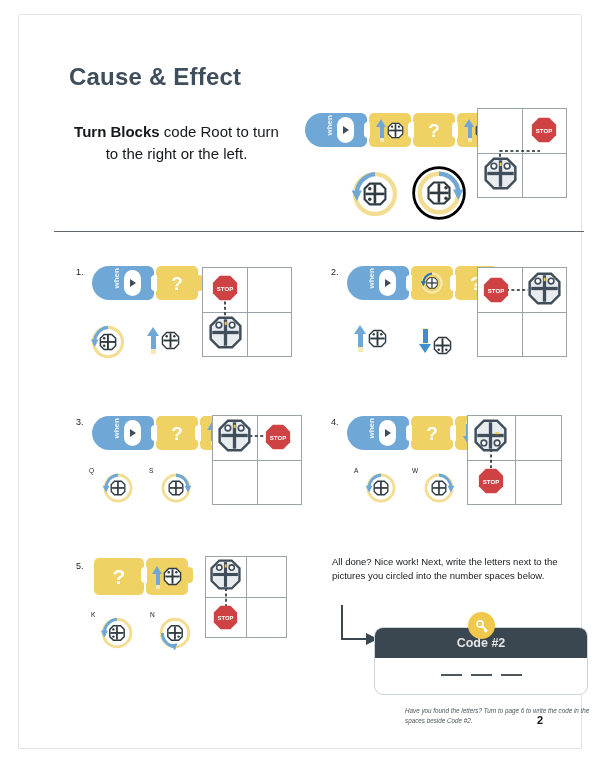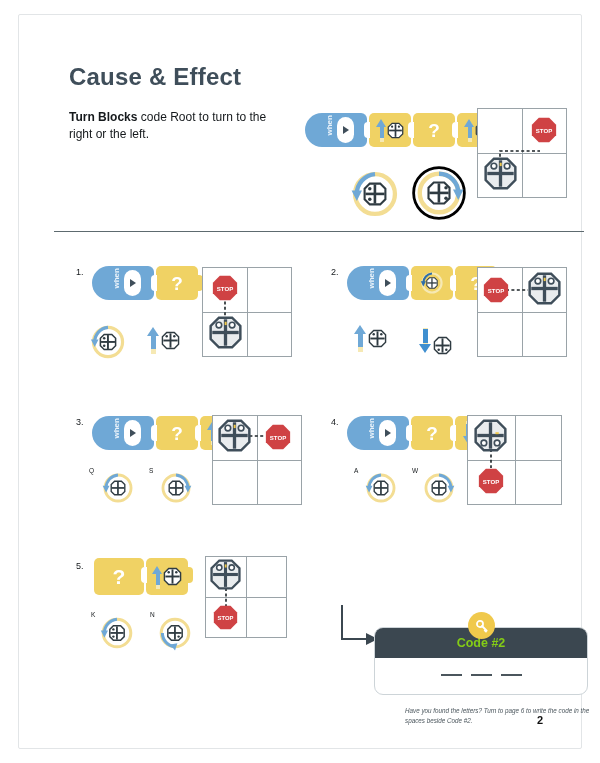--- a/index.html
+++ b/index.html
@@ -9,21 +9,21 @@
   }
   .page{
     position:absolute;left:18px;top:14px;width:564px;height:735px;
     background:#fff;border:1px solid #e2e5e7;border-radius:2px;
     box-sizing:border-box;
   }
   .title{
     position:absolute;left:50px;top:48px;font-size:24px;font-weight:bold;
     color:#3f4e5a;letter-spacing:.2px;
   }
-  .intro{position:absolute;left:50px;top:94px;width:215px;font-size:12px;line-height:1.45;color:#15191c;}
+  .intro{position:absolute;left:50px;top:106px;width:215px;font-size:15px;line-height:1.45;color:#15191c;text-align:center;}
   .intro p{margin:0 0 11px 0;}
   .intro b{font-weight:bold;}
   .divider{position:absolute;left:35px;top:216px;width:530px;height:1px;background:#5d6a6f;}
   .pagenum{position:absolute;right:38px;bottom:22px;font-size:11px;color:#111;font-weight:bold;}
 
   
   .blockrow{position:absolute;display:flex;align-items:center;}
   .blk{position:relative;height:34px;display:flex;align-items:center;justify-content:center;box-sizing:border-box;}
   .blk-when{
     width:62px;background:#6fa8d6;border-radius:17px 6px 6px 17px;
@@ -70,21 +70,21 @@
   .grid .hline{position:absolute;left:0;right:0;height:1px;background:#9aa3a8;}
 
   
   .pnum{position:absolute;font-size:9px;color:#15191c;}
   .optlabel{position:absolute;font-size:6.5px;color:#15191c;}
 
   
   .alldone{position:absolute;left:313px;top:540px;width:255px;font-size:9.5px;line-height:1.5;color:#15191c;}
   .codebox{position:absolute;left:355px;top:612px;width:214px;height:68px;border-radius:9px;background:#fff;border:1px solid #cdd4d8;box-sizing:border-box;overflow:hidden;}
   .codebar{height:30px;background:#3b4750;display:flex;align-items:center;justify-content:center;}
-  .codebar span{color:#84cc16;font-size:12.5px;font-weight:bold;}
+  .codebar span{color:#e5e5e5;font-size:12.5px;font-weight:bold;}
   .keycircle{
     position:absolute;left:449px;top:597px;width:27px;height:27px;border-radius:50%;
     background:#f0c94c;display:flex;align-items:center;justify-content:center;z-index:4;
   }
   .blanks{position:absolute;left:0;right:0;top:46px;display:flex;justify-content:center;gap:9px;}
   .blanks i{display:block;width:21px;height:2px;background:#4b565d;}
   .footnote{position:absolute;left:386px;top:691px;width:185px;font-size:6.3px;line-height:1.55;font-style:italic;color:#4b565d;}
   .arrowconn{position:absolute;left:320px;top:588px;}
 </style>
 </head>
@@ -491,20 +491,21 @@
       <circle cx="12" cy="11" r="3.4" fill="#fff" stroke="#3f4e5a" stroke-width="2"></circle>
       <circle cx="28" cy="11" r="3.4" fill="#fff" stroke="#3f4e5a" stroke-width="2"></circle>
       <rect x="19" y="7" width="2.4" height="4" fill="#f0c94c"></rect>
     </svg>
     <svg style="position:absolute;left:7px;top:48px;" width="25" height="25" viewBox="0 0 30 30">
       <polygon points="9,1 21,1 29,9 29,21 21,29 9,29 1,21 1,9" fill="#cf4244"></polygon>
       <text x="15" y="18.5" font-family="Liberation Sans, sans-serif" font-size="7" font-weight="bold" fill="#fff" text-anchor="middle">STOP</text>
     </svg>
   </div>
 
+  <div class="alldone">All done? Nice work! Next, write the letters next to the pictures you circled into the number spaces below.</div>
 
   <svg class="arrowconn" width="45" height="50">
     <path d="M3 2 L3 36 L28 36" fill="none" stroke="#3b4750" stroke-width="2"></path>
     <polygon points="27,30 39,36 27,42" fill="#3b4750"></polygon>
   </svg>
 
   <div class="keycircle">
     <svg width="16" height="16" viewBox="0 0 24 24">
       <circle cx="9" cy="9" r="4.6" fill="none" stroke="#fff" stroke-width="2.6"></circle>
       <path d="M12 12 L19 19" stroke="#fff" stroke-width="2.8" stroke-linecap="round"></path>

